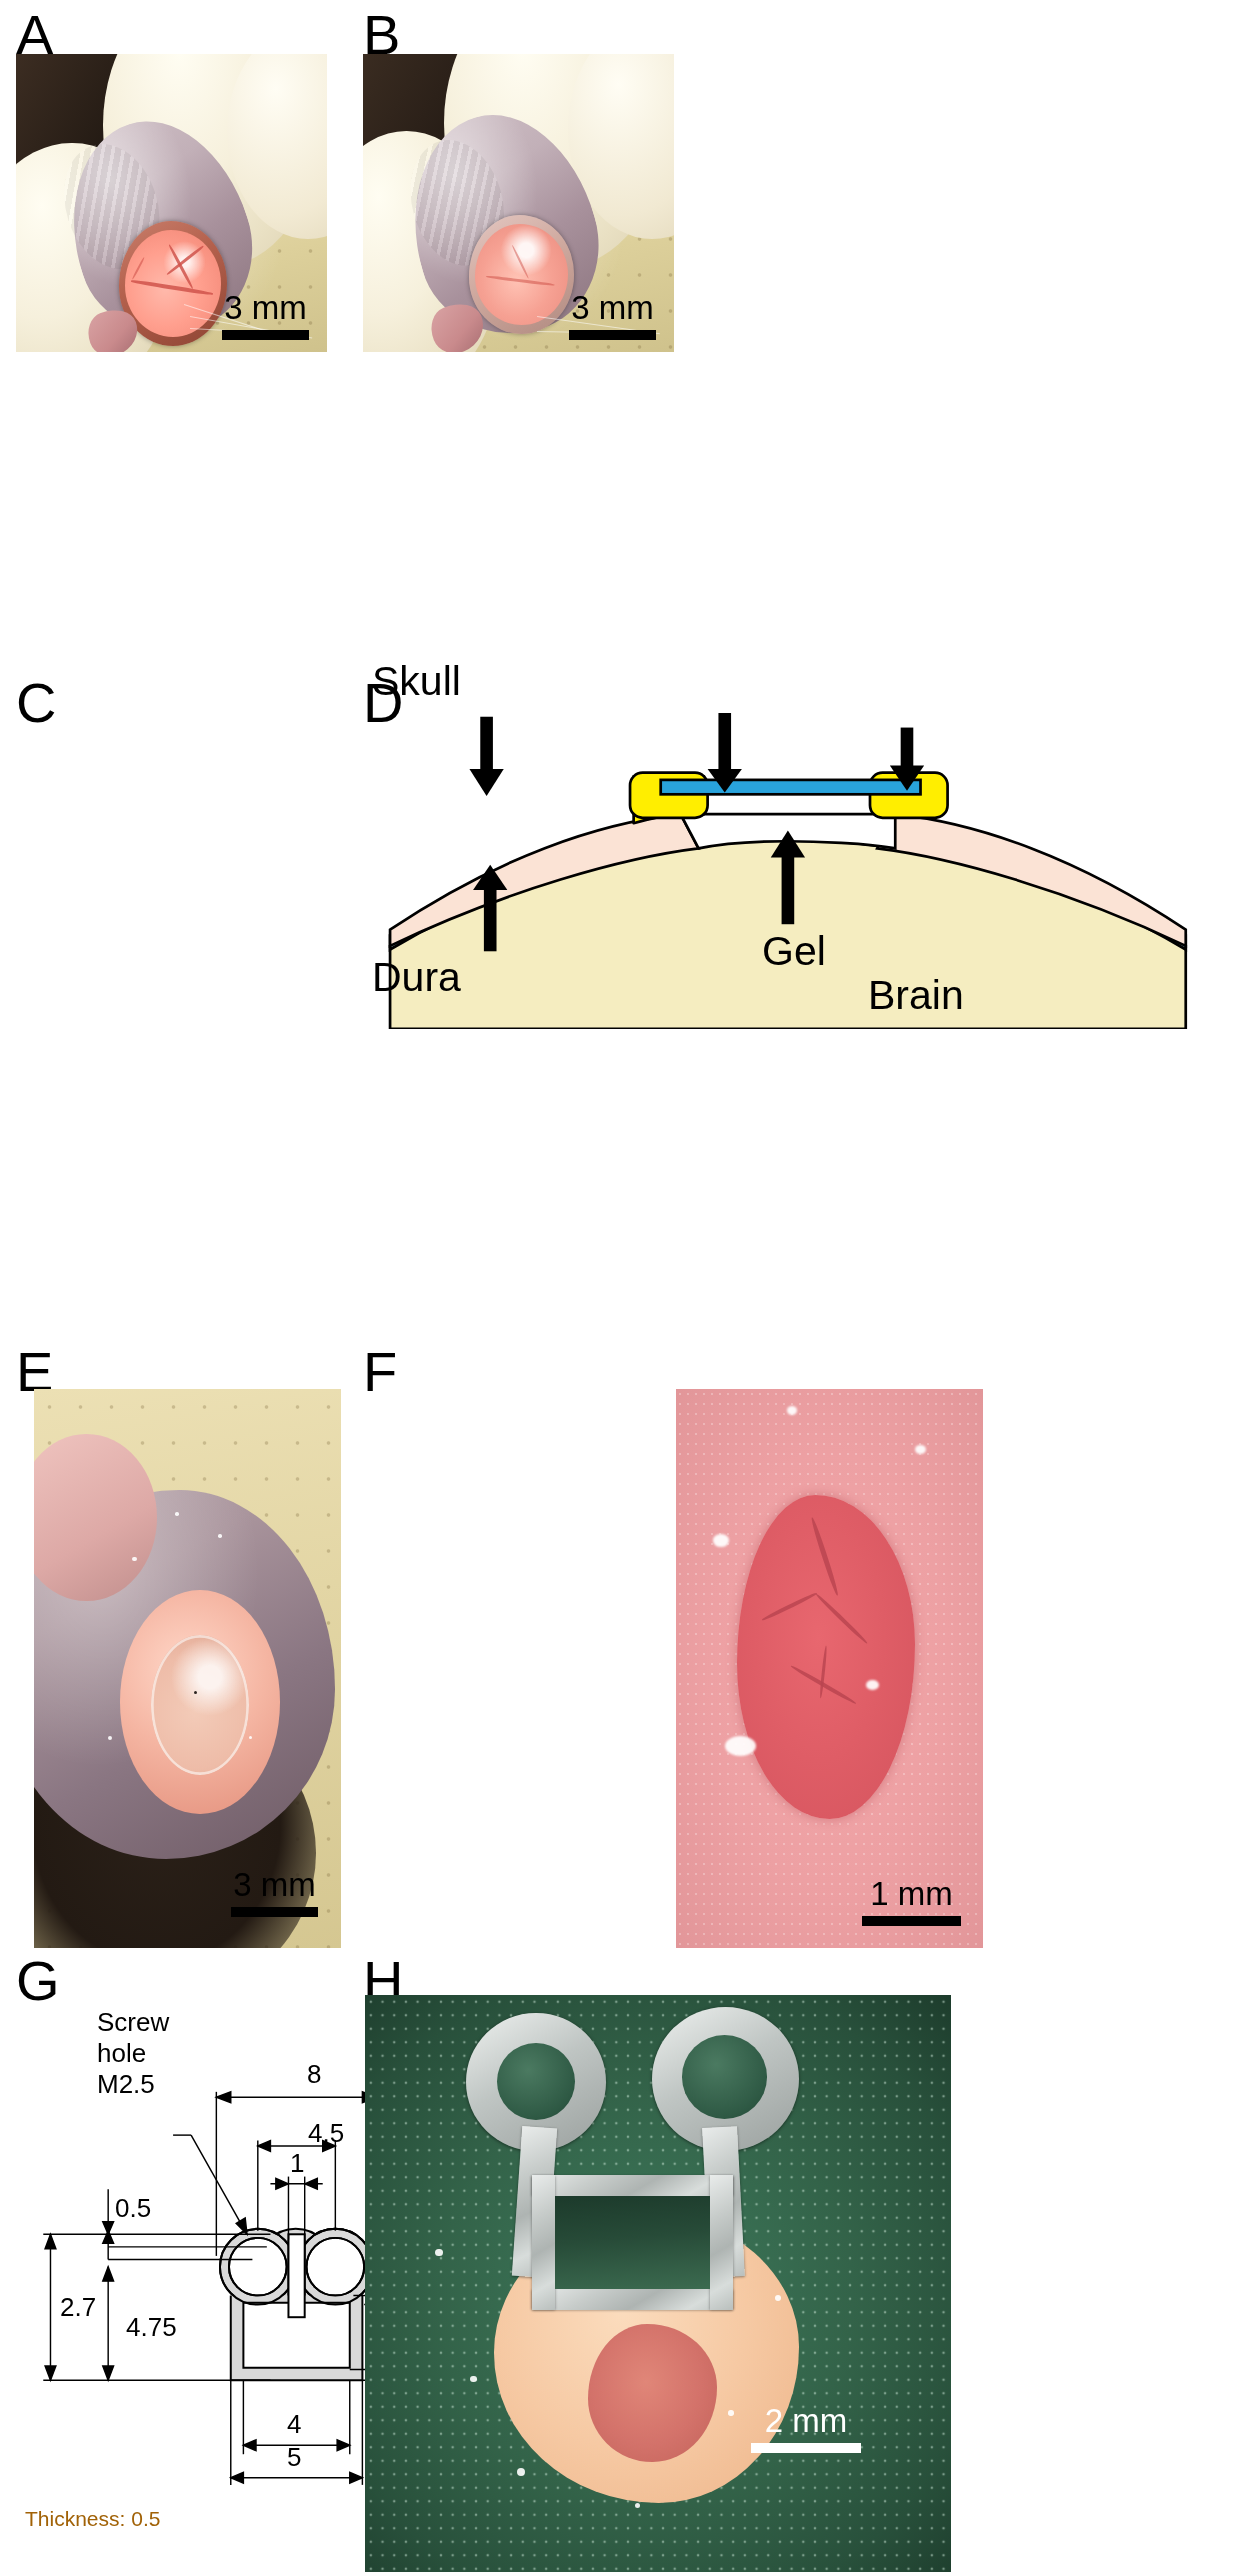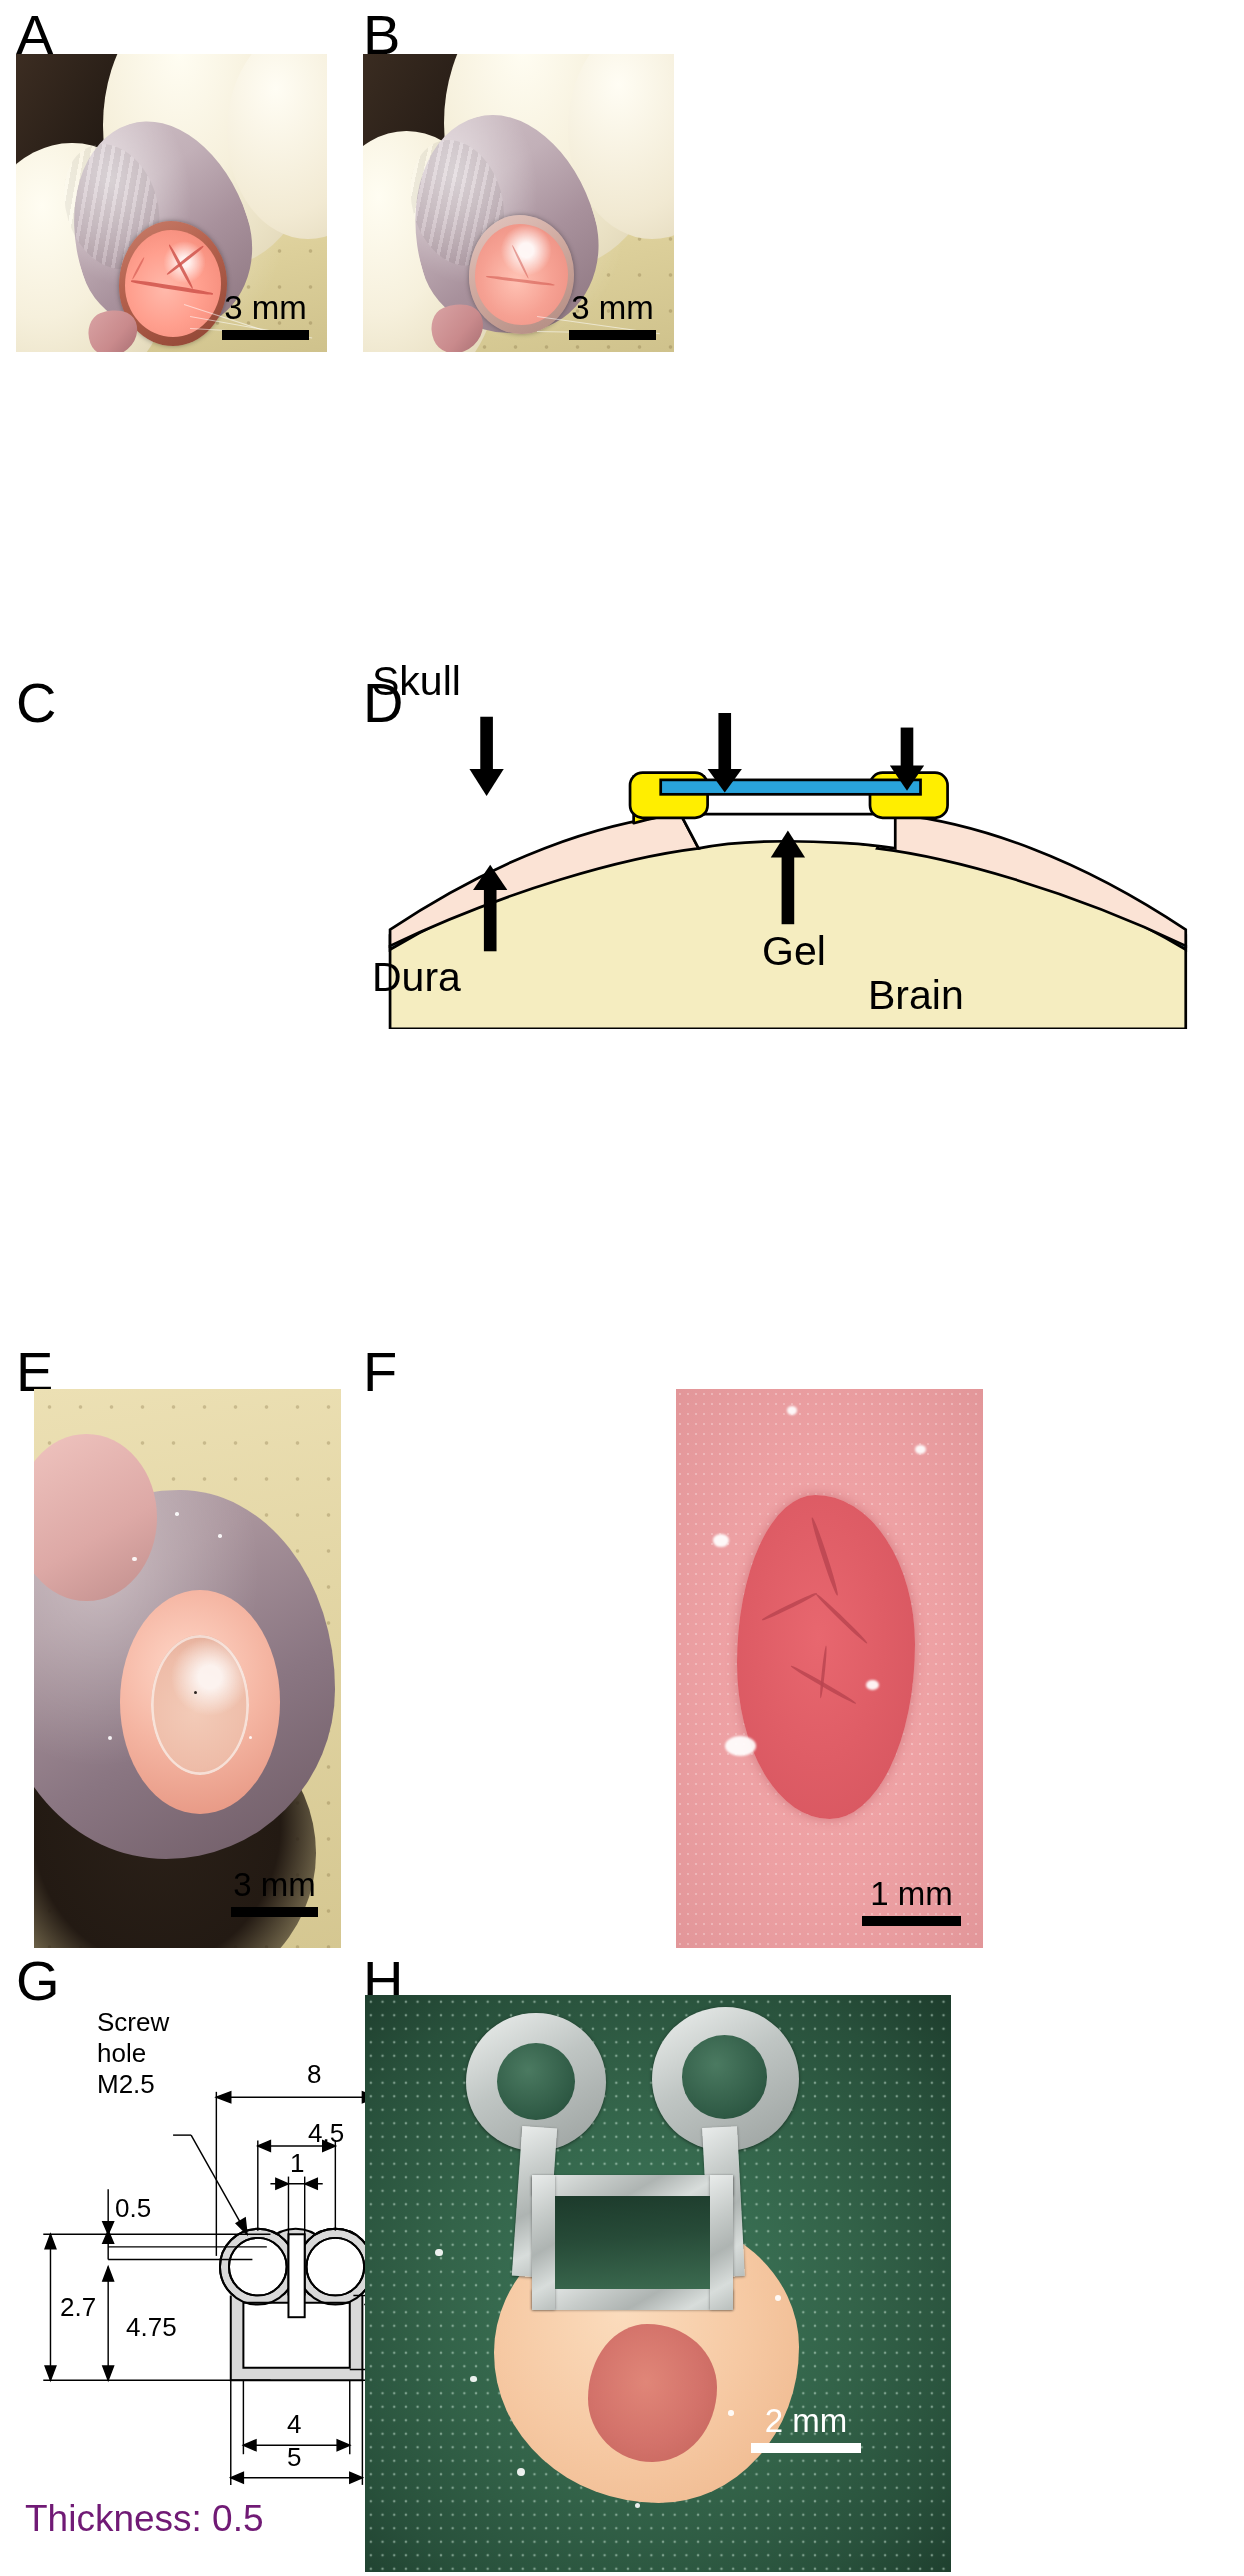--- a/index.html
+++ b/index.html
@@ -143,21 +143,21 @@
       background:radial-gradient(circle at 40% 35%,#4b7a61,#2e5944 70%,#224434 100%);}
   .h-spark{position:absolute;border-radius:50%;background:rgba(255,255,255,.9);}
 
   
   .diagD{position:absolute;}
   .d-label{position:absolute;font-size:41px;line-height:44px;color:#000;white-space:pre-line;text-align:center;}
 
   
   .drawG{position:absolute;}
   .g-text{position:absolute;font-size:26px;line-height:31px;color:#000;white-space:pre-line;}
-  .g-foot{position:absolute;font-size:37px;line-height:31px;color:#701a75;}
+  .g-foot{position:absolute;font-size:21px;line-height:31px;color:#a16207;}
 </style>
 </head>
 <body>
 
 <div class="figure">
 
   <div class="panel-letter" style="left:16px;top:7.2px;">A</div>
   <div class="panel photoA" style="left:16px;top:54px;width:311px;height:298px;">
     <div class="bg-pad">
       <div class="pad-cream" style="left:40%;top:48%;width:60%;height:52%;">

